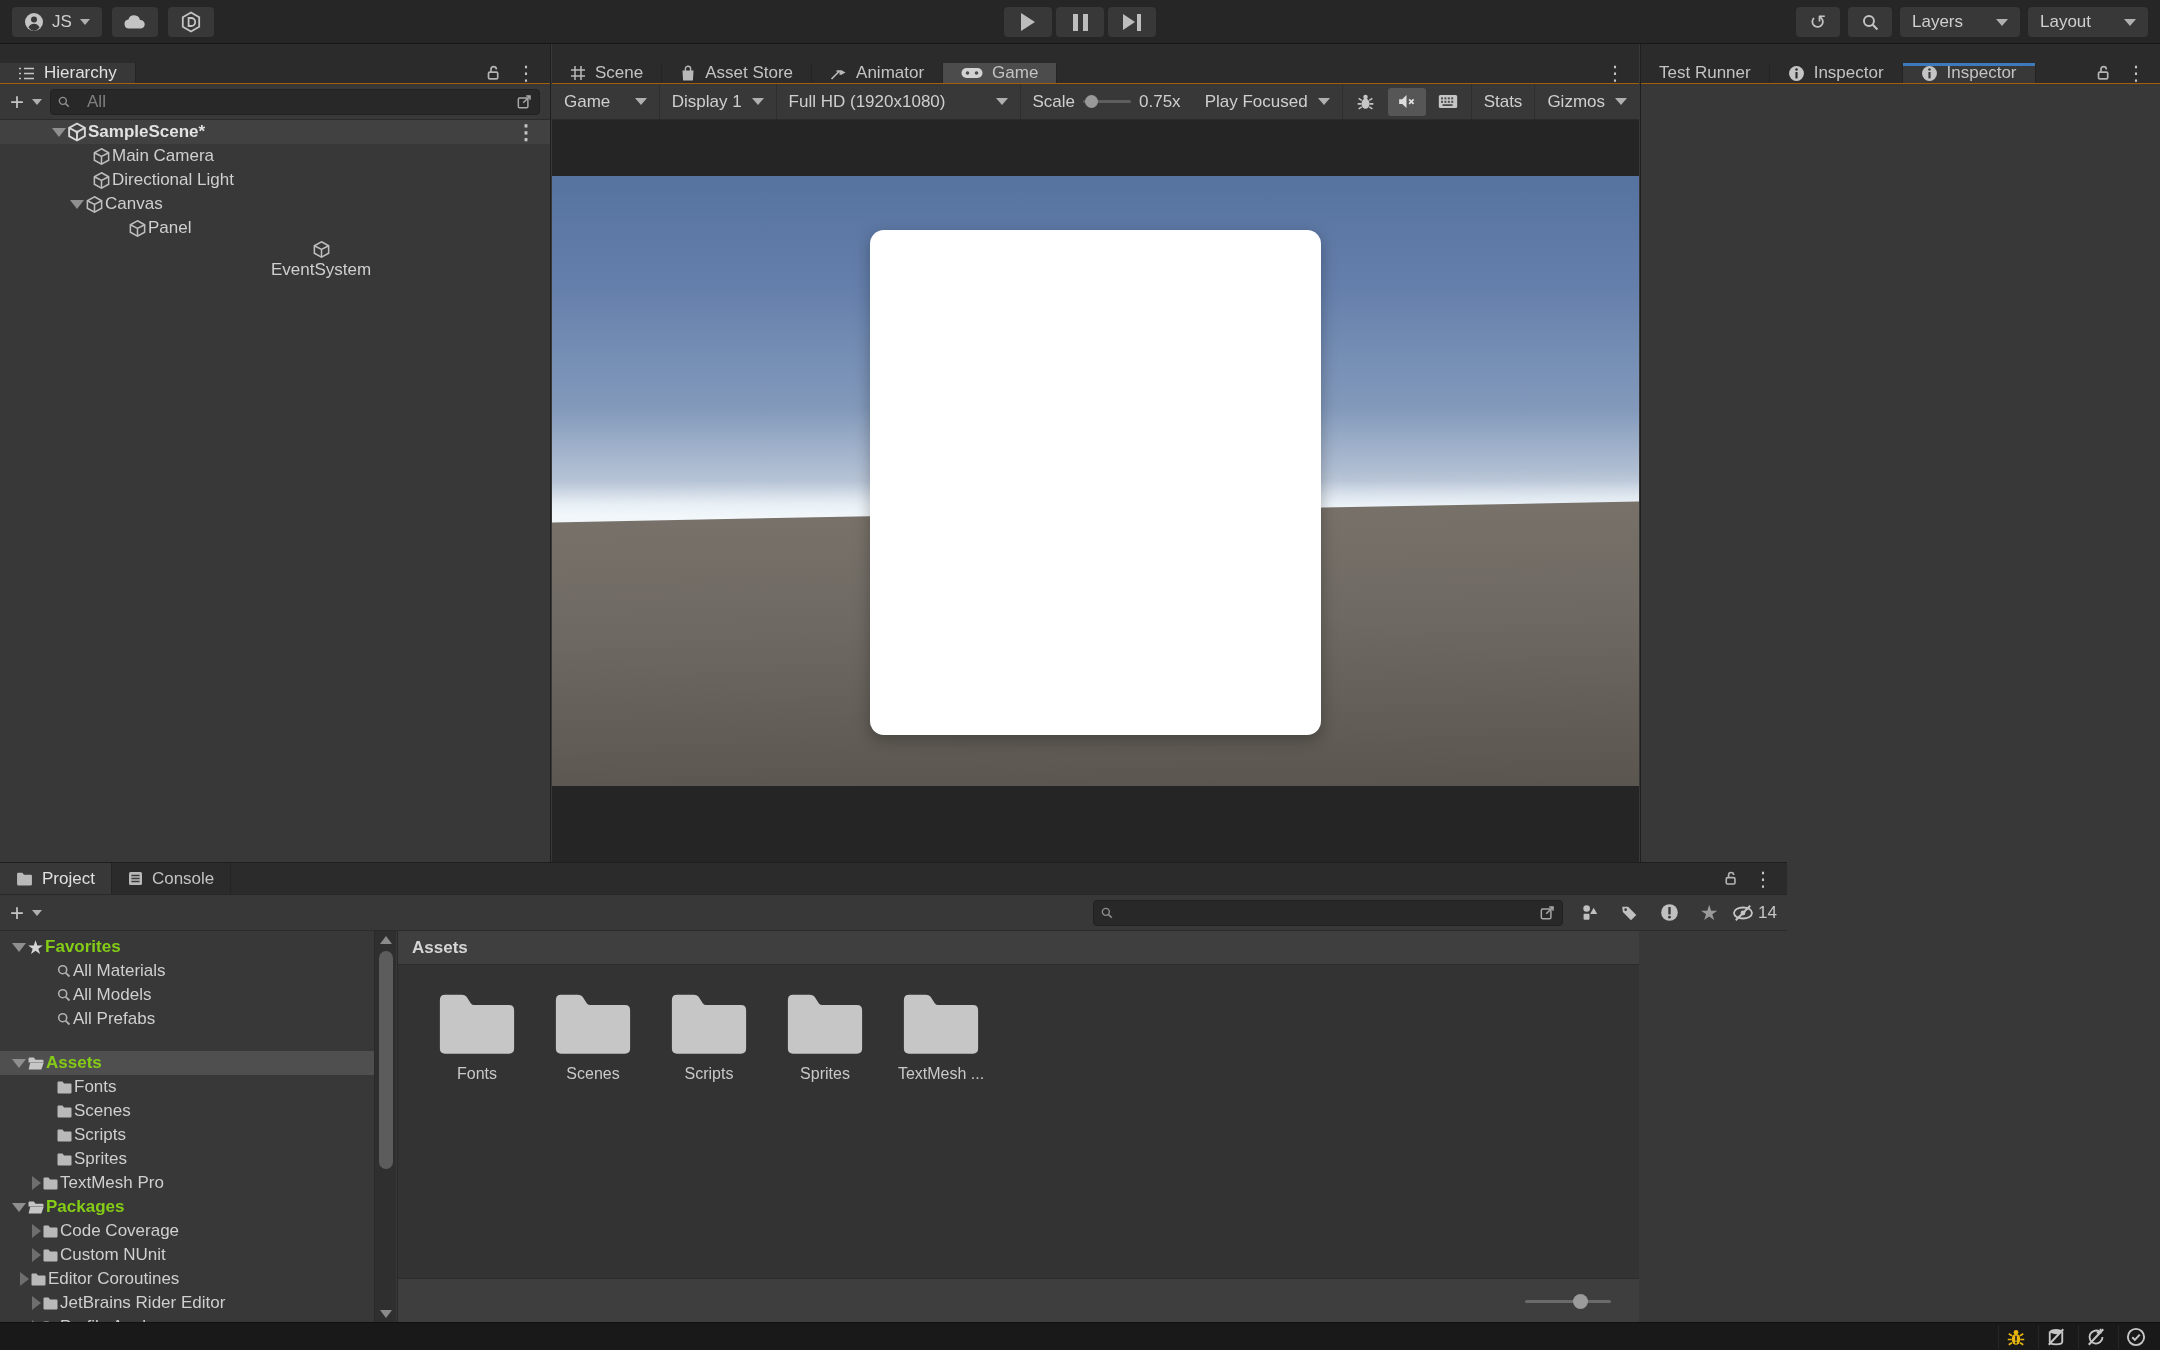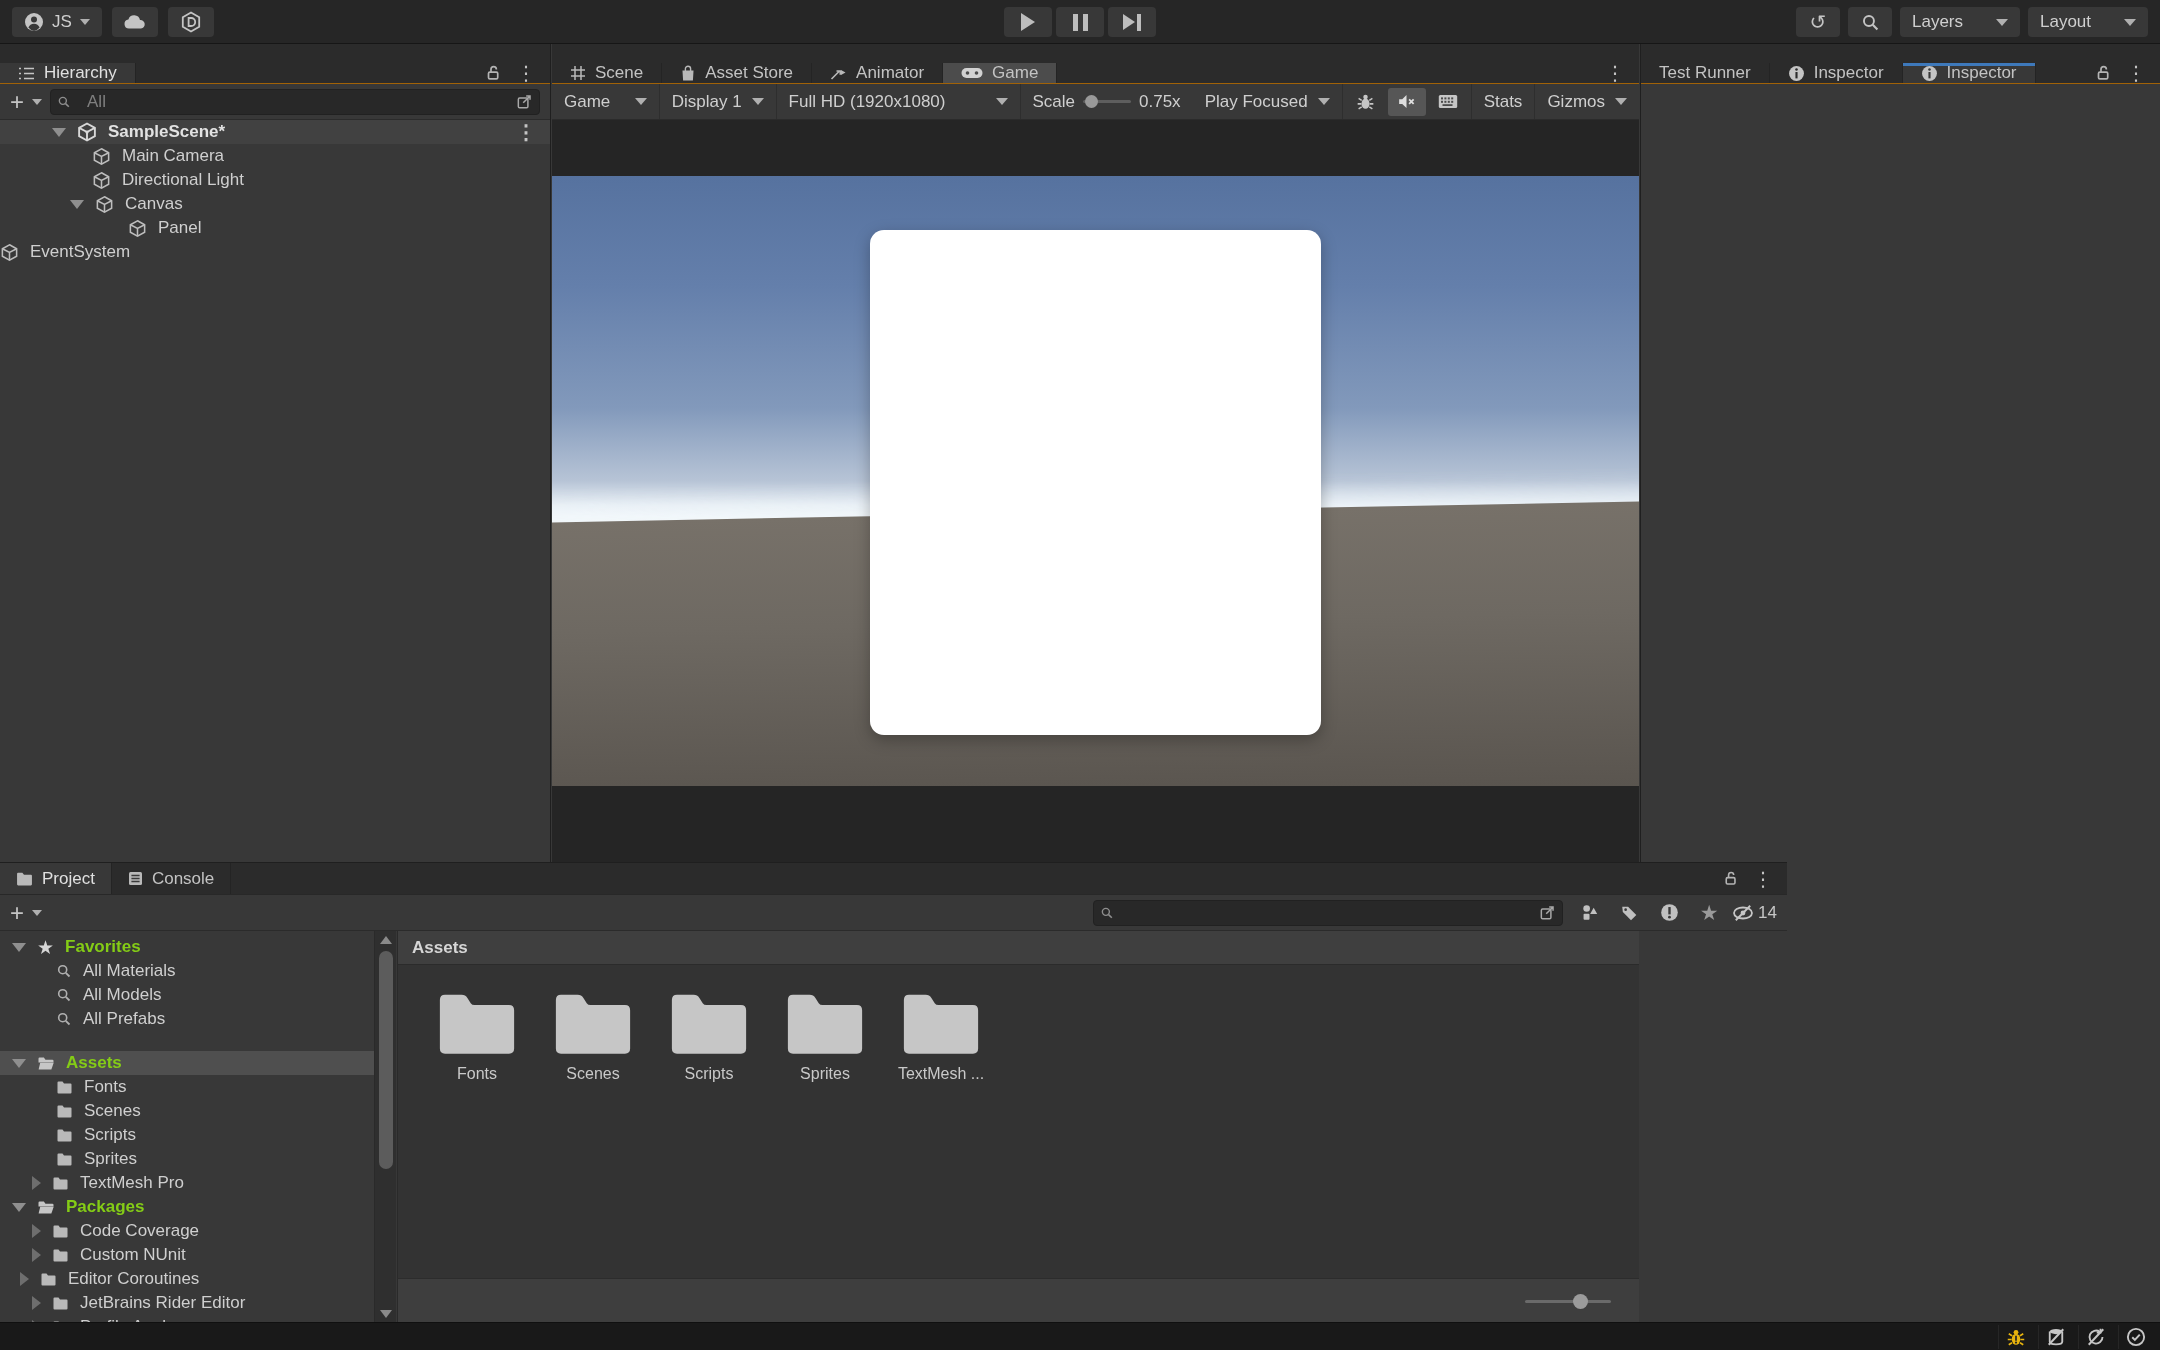--- a/index.html
+++ b/index.html
@@ -48,21 +48,21 @@
   .panel-project { position:absolute; left:0; top:862px; width:1787px; height:460px; background:#383838; border-top:1px solid #1f1f1f; }
   .statusbar { position:absolute; left:0; top:1322px; width:2160px; height:28px; background:#191919; border-top:1px solid #101010; display:flex; align-items:center; justify-content:flex-end; gap:6px; padding-right:8px; }
   .statusbar .cell { width:34px; height:24px; display:flex; align-items:center; justify-content:center; border-left:1px solid #262626; }
 
   
   .h-toolbar { height:36px; display:flex; align-items:center; gap:8px; padding:0 10px; background:#383838; border-bottom:1px solid #2b2b2b; }
   .searchfield { flex:1; height:26px; background:#282828; border:1px solid #212121; border-radius:4px; display:flex; align-items:center; gap:16px; padding:0 6px; color:#cfcfcf; }
   .searchfield input { flex:1; background:transparent; border:none; outline:none; color:#cfcfcf; font:inherit; }
   .searchfield input::placeholder { color:#7f7f7f; }
   .tree { position:relative; }
-  .trow { height:24px; display:flex; align-items:center; gap:11px; color:#cfcfcf; }
+  .trow { height:24px; display:flex; align-items:center; gap:1px; color:#cfcfcf; }
   .trow .lbl { white-space:nowrap; }
   .trow.scene { background:#414141; font-weight:700; color:#e2e2e2; }
   .kebab-right { margin-left:auto; padding-right:14px; }
 
   
   .g-toolbar { height:36px; display:flex; align-items:center; background:#383838; border-bottom:1px solid #2b2b2b; overflow:hidden; white-space:nowrap; }
   .g-seg { display:flex; align-items:center; gap:10px; padding:0 12px; height:100%; border-right:1px solid #2e2e2e; }
   .g-seg.nob { border-right:none; }
   .g-iconbtn { width:38px; height:28px; display:flex; align-items:center; justify-content:center; border-radius:3px; }
   .g-iconbtn.active { background:#565656; }
@@ -258,21 +258,21 @@
       </div>
       <div class="trow" style="padding-left:128px;">
         <span class="iconbox">
             <svg width="19" height="19" viewBox="0 0 16 16">
               <path d="M8 1.5 14 4.8v6.4L8 14.5 2 11.2V4.8Z" fill="none" stroke="#bdbdbd" stroke-width="1.3"></path>
               <path d="M2 4.8 8 8l6-3.2M8 8v6.5" fill="none" stroke="#bdbdbd" stroke-width="1.3"></path>
             </svg>
           </span>
         <span class="lbl">Panel</span>
       </div>
-      <div class="trow" style="">
+      <div class="trow" style="padding-left:92px;flex-direction:column;">
         <span class="iconbox">
             <svg width="19" height="19" viewBox="0 0 16 16">
               <path d="M8 1.5 14 4.8v6.4L8 14.5 2 11.2V4.8Z" fill="none" stroke="#bdbdbd" stroke-width="1.3"></path>
               <path d="M2 4.8 8 8l6-3.2M8 8v6.5" fill="none" stroke="#bdbdbd" stroke-width="1.3"></path>
             </svg>
           </span>
         <span class="lbl">EventSystem</span>
       </div>
     </div>
   </div>

